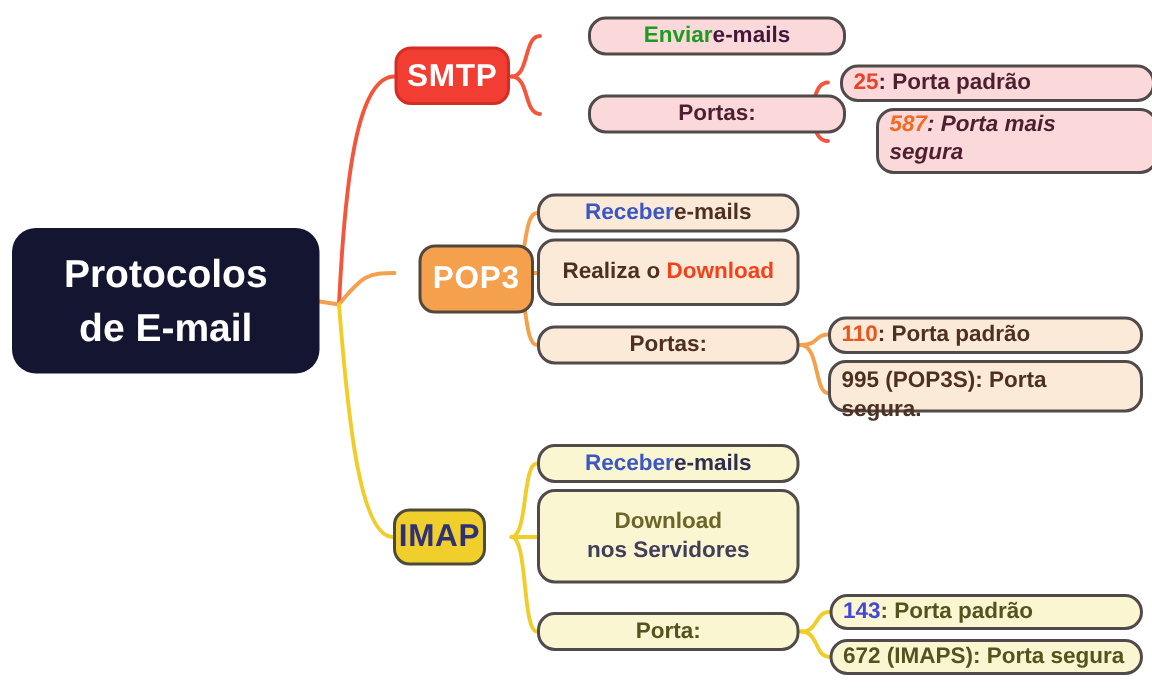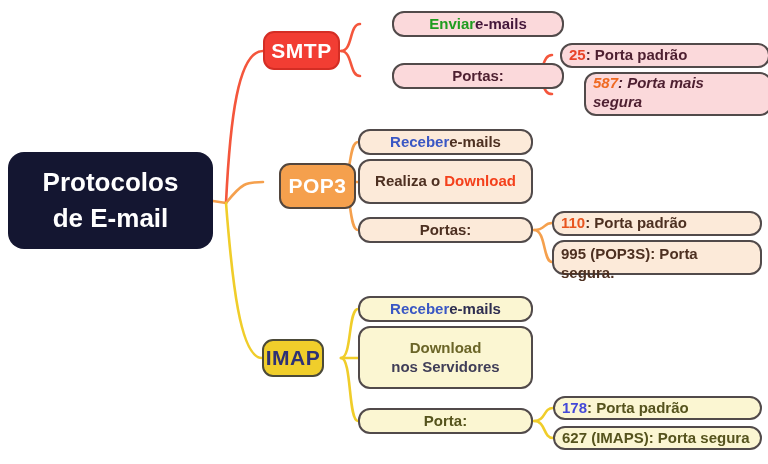--- a/index.html
+++ b/index.html
@@ -152,21 +152,21 @@
   <div class="node leaf bg-yellow" style="left:358px;top:326px;width:175px;height:63px;flex-direction:column;">
     <div><span class="t-olive">Download</span></div>
     <div><span class="t-navy">nos Servidores</span></div>
   </div>
 
   <div class="node leaf bg-yellow" style="left:358px;top:408px;width:175px;height:26px;">
     <span class="t-olivedark">Porta:</span>
   </div>
 
   <div class="node leaf bg-yellow left-align" style="left:553px;top:396px;width:209px;height:24px;">
-    <span class="t-bluedark">178</span>
+    <span class="t-bluedark">143</span>
       <span class="t-olivedark">: Porta padrão</span>
   </div>
 
   <div class="node leaf bg-yellow left-align" style="left:553px;top:426px;width:209px;height:24px;">
-    <span class="t-olivedark">627 (IMAPS): Porta segura</span>
+    <span class="t-olivedark">672 (IMAPS): Porta segura</span>
   </div>
 
 </div>
 
 </body></html>

